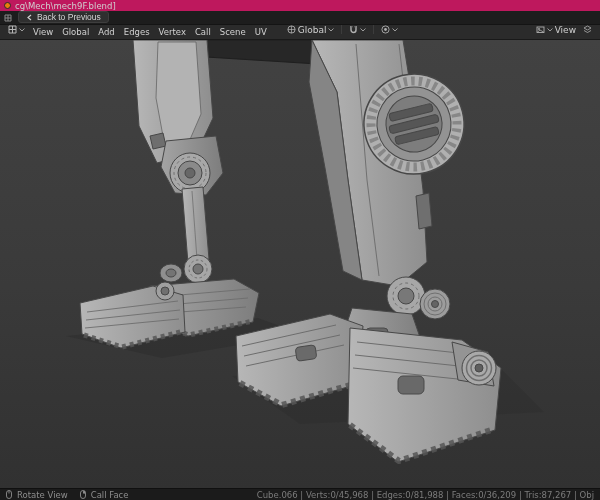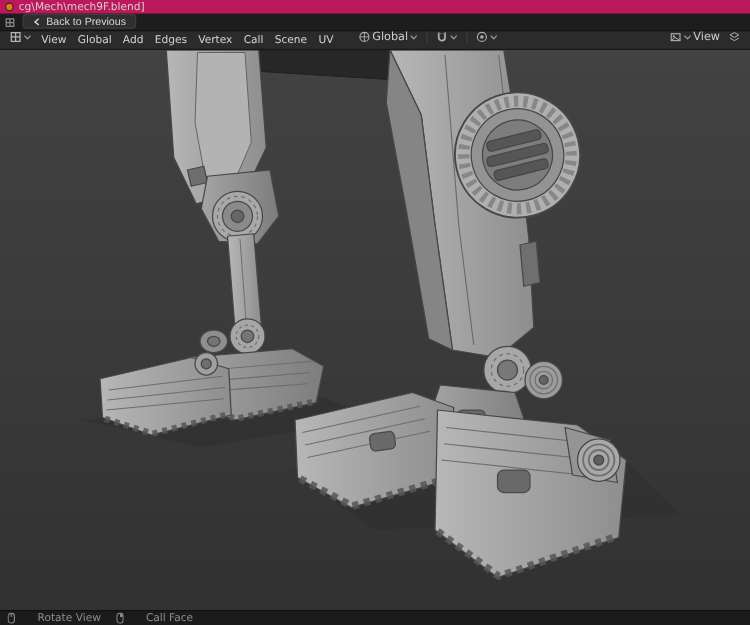--- a/index.html
+++ b/index.html
@@ -24,21 +24,21 @@
   .hdr-group{display:flex;align-items:center;gap:1px}
   .hdr-sep{width:1px;height:9px;background:#3c3c3c;margin:0 3px}
   .hdr-center{margin-left:12px}
   .hdr-right{margin-left:auto}
 
   .viewport{flex:1 1 auto;position:relative;background:#3a3a3a;overflow:hidden}
   .viewport svg.scene{display:block;width:100%;height:100%}
 
   .statusbar{height:12px;background:#1b1b1b;display:flex;align-items:center;padding:0 6px;gap:12px;
     font-size:8.5px;color:#8d8d8d;border-top:1px solid #101010;flex:0 0 auto;white-space:nowrap}
-  .sb-hint{display:flex;align-items:center;gap:18px}
+  .sb-hint{display:flex;align-items:center;gap:5px}
   .sb-right{margin-left:auto;color:#7c7c7c;overflow:hidden}
 </style>
 </head>
 <body>
 
 <div class="window">
 
   <div class="titlebar">
     <span class="blender-dot"></span>
     <span>cg\Mech\mech9F.blend]</span>
@@ -270,15 +270,16 @@
     </span>
     <span class="sb-hint">
       <span class="mini-ic">
         <svg width="6" height="9" viewBox="0 0 6 9">
             <rect x="0.5" y="0.5" width="5" height="8" rx="2.5" fill="none" stroke="#8d8d8d" stroke-width="0.9"></rect>
             <rect x="3" y="0.8" width="2.2" height="3" rx="1" fill="#8d8d8d"></rect>
           </svg>
       </span>
       <span>Call Face</span>
     </span>
+    <span class="sb-right">Cube.066  |  Verts:0/45,968 | Edges:0/81,988 | Faces:0/36,209 | Tris:87,267 | Obj</span>
   </div>
 
 </div>
 
 </body></html>

